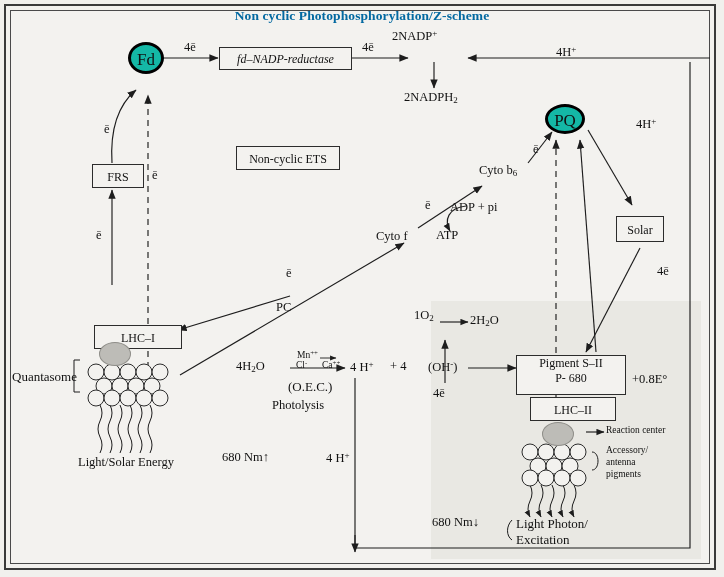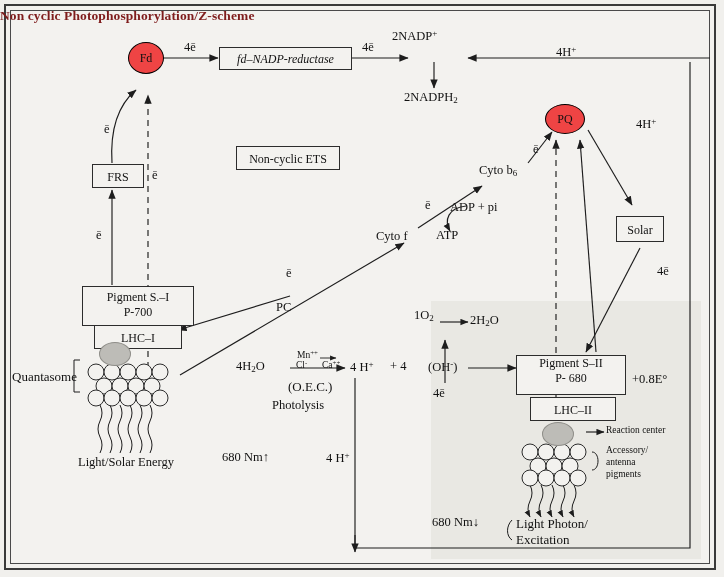--- a/index.html
+++ b/index.html
@@ -24,38 +24,38 @@
     position:absolute;left:10px;top:10px;width:700px;height:554px;
     border:1px solid #4a4a4a;
     box-sizing:border-box;
     background:#f3f2ef;
   }
   .shade{
     position:absolute;left:430px;top:300px;width:270px;height:250px;
     background:#e9e8e3;
   }
   .title{
-    position:absolute;left:0;top:8px;width:724px;
-    font-weight:bold;font-size:13.5px;color:#7f1d1d;
+    position:absolute;left:0;top:8px;width:724px;text-align:center;
+    font-weight:bold;font-size:13.5px;color:#0369a1;
     letter-spacing:.1px;
   }
   .lbl{
     position:absolute;font-size:12.5px;color:#111;white-space:nowrap;
   }
   .lbl.sm{font-size:13px;}
   .lbl.xs{font-size:9.5px;}
   .box{
     position:absolute;border:1px solid #2c2c2c;background:#f3f2ef;
     font-size:12px;color:#111;text-align:center;white-space:nowrap;
     padding:2px 6px;box-sizing:border-box;
     line-height:1.25;
   }
   .ellipse{
-    position:absolute;border:1px solid #000000;border-radius:50%;
-    background:#ef4444;text-align:center;font-size:12px;color:#111;
+    position:absolute;border:3px solid #000000;border-radius:50%;
+    background:#14b8a6;text-align:center;font-size:17px;color:#111;
     box-sizing:border-box;
   }
   svg.overlay{position:absolute;left:0;top:0;width:724px;height:577px;}
   .rc-circle{
     position:absolute;width:26px;height:26px;border-radius:50%;
     background:#bdbcb7;border:1px solid #8f8e89;
   }
   sub{font-size:.72em;vertical-align:-0.25em;}
   sup{font-size:.72em;vertical-align:0.45em;}
 </style>
@@ -195,24 +195,20 @@
 
   <div class="lbl" style="left:556px;top:44px;">
     <span>4H</span><sup>+</sup>
   </div>
 
   <div class="box" style="left:92px;top:164px;width:52px;height:24px;line-height:20px;">FRS</div>
 
   <div class="box" style="left:236px;top:146px;width:104px;height:24px;line-height:20px;">Non-cyclic ETS</div>
 
 
-  <div class="box" style="left:82px;top:286px;width:112px;height:40px;padding-top:3px;">
-    <div>Pigment S.–I</div>
-    <div>P-700</div>
-  </div>
 
   <div class="box" style="left:94px;top:325px;width:88px;height:24px;line-height:20px;">LHC–I</div>
 
   <div class="lbl" style="left:276px;top:300px;">PC</div>
 
   <div class="lbl" style="left:376px;top:229px;">Cyto f</div>
 
   <div class="lbl" style="left:450px;top:200px;text-align:right;">ADP + pi</div>
 
   <div class="lbl" style="left:436px;top:228px;">ATP</div>

